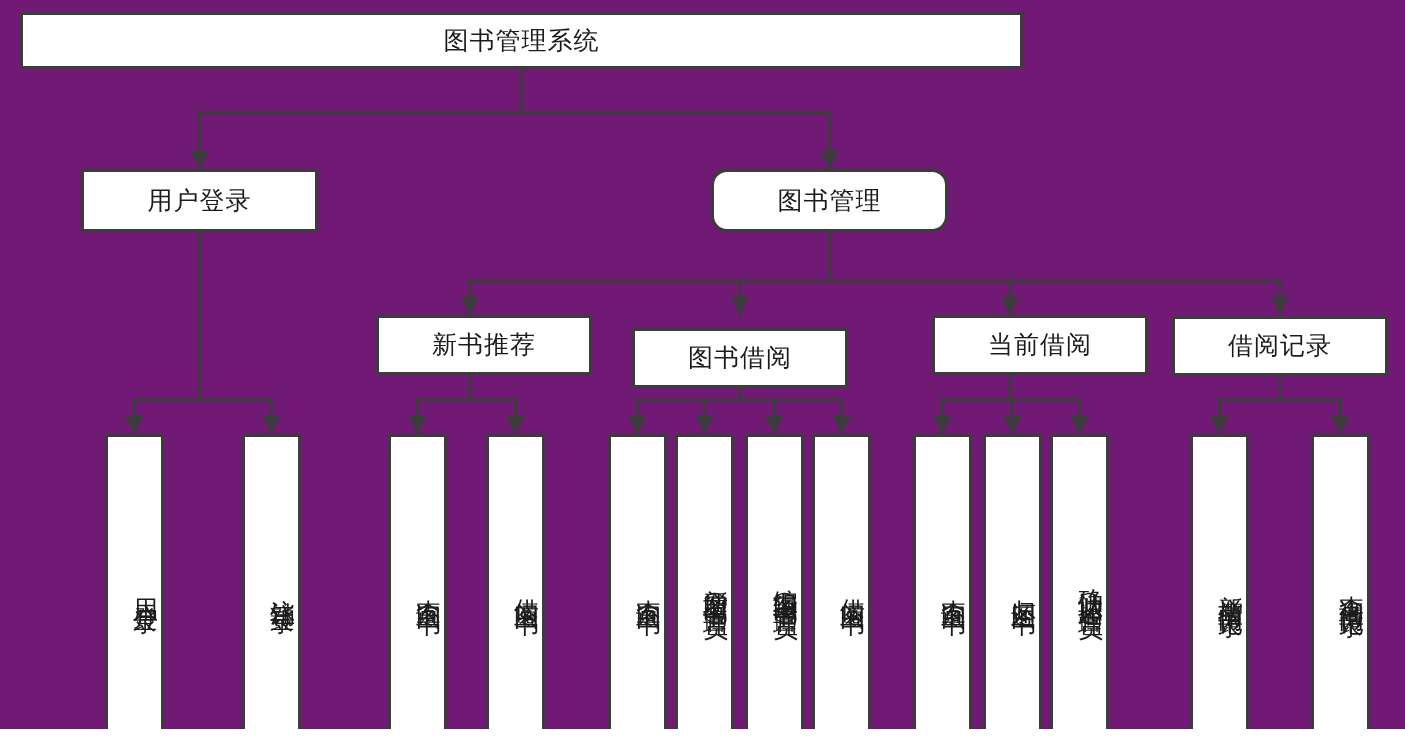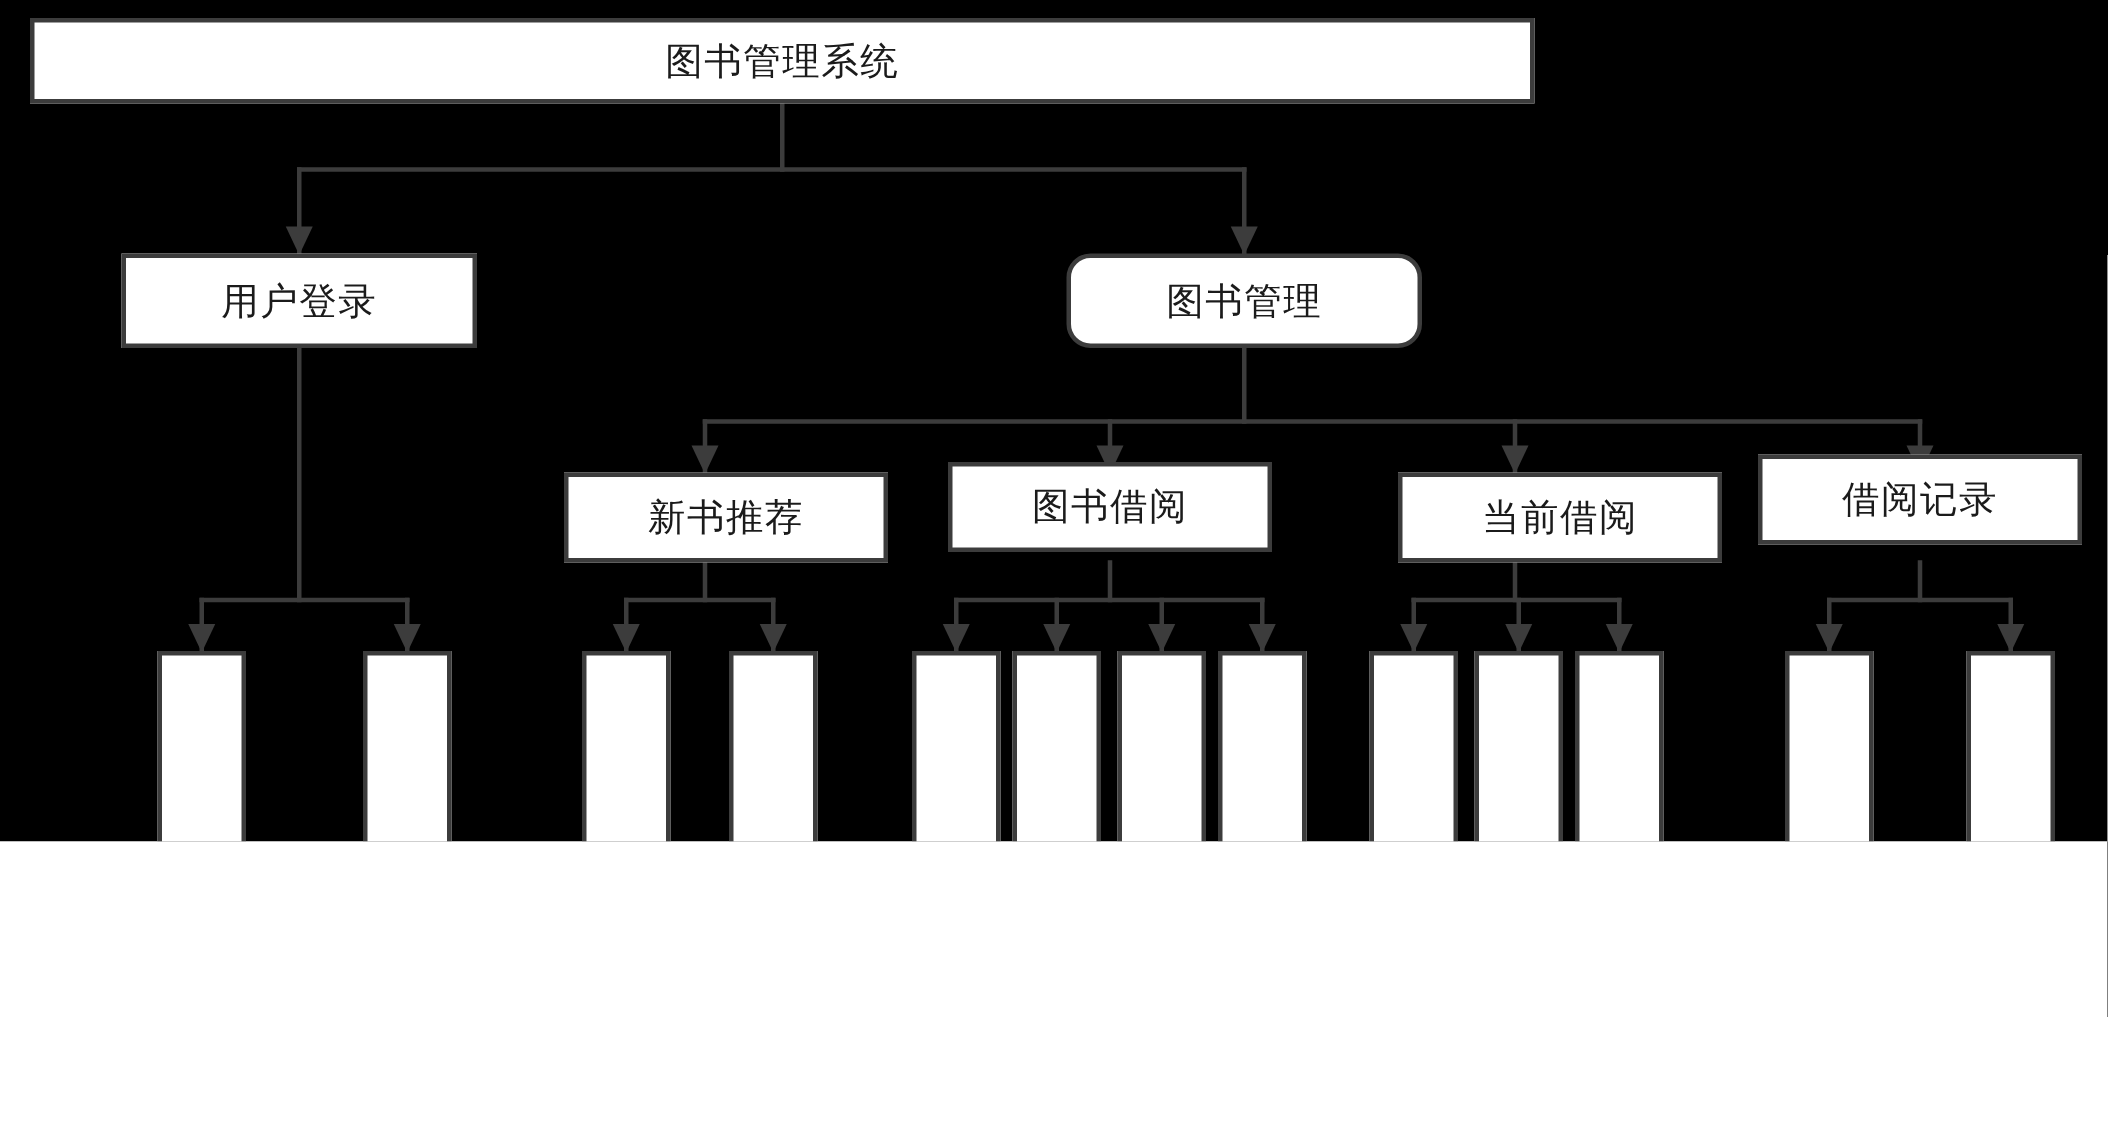--- a/index.html
+++ b/index.html
@@ -7,22 +7,22 @@
     margin: 0;
     padding: 0;
     background: #ffffff;
   }
   body {
     font-family: "DejaVu Sans", "Liberation Sans", sans-serif;
   }
   #canvas {
     position: relative;
     width: 1405px;
-    height: 561px;
-    background: #000000;
+    height: 729px;
+    background: #701a75;
     overflow: hidden;
   }
   .node {
     position: absolute;
     box-sizing: border-box;
     border: 3px solid #3c3c3c;
     background: #ffffff;
     display: flex;
     align-items: center;
     justify-content: center;
@@ -140,27 +140,27 @@
       </div>
       <div class="node h" style="left: 81px; top: 169px; width: 237px; height: 63px;">
         <span class="">用户登录</span>
       </div>
       <div class="node h" style="left: 711px; top: 169px; width: 237px; height: 63px; border-radius: 16px;">
         <span class="">图书管理</span>
       </div>
       <div class="node h" style="left: 376px; top: 315px; width: 216px; height: 60px;">
         <span class="">新书推荐</span>
       </div>
-      <div class="node h" style="left: 632px; top: 308px; width: 216px; height: 60px;">
+      <div class="node h" style="left: 632px; top: 328px; width: 216px; height: 60px;">
         <span class="">图书借阅</span>
       </div>
       <div class="node h" style="left: 932px; top: 315px; width: 216px; height: 60px;">
         <span class="">当前借阅</span>
       </div>
-      <div class="node h" style="left: 1172px; top: 303px; width: 216px; height: 60px;">
+      <div class="node h" style="left: 1172px; top: 316px; width: 216px; height: 60px;">
         <span class="">借阅记录</span>
       </div>
       <div class="node v" style="left: 105px; top: 434px; width: 59px; height: 305px;">
         <span class="vtext">用户登录</span>
       </div>
       <div class="node v" style="left: 242px; top: 434px; width: 59px; height: 305px;">
         <span class="vtext">注销登录</span>
       </div>
       <div class="node v" style="left: 388px; top: 434px; width: 59px; height: 305px;">
         <span class="vtext">查询图书</span>

